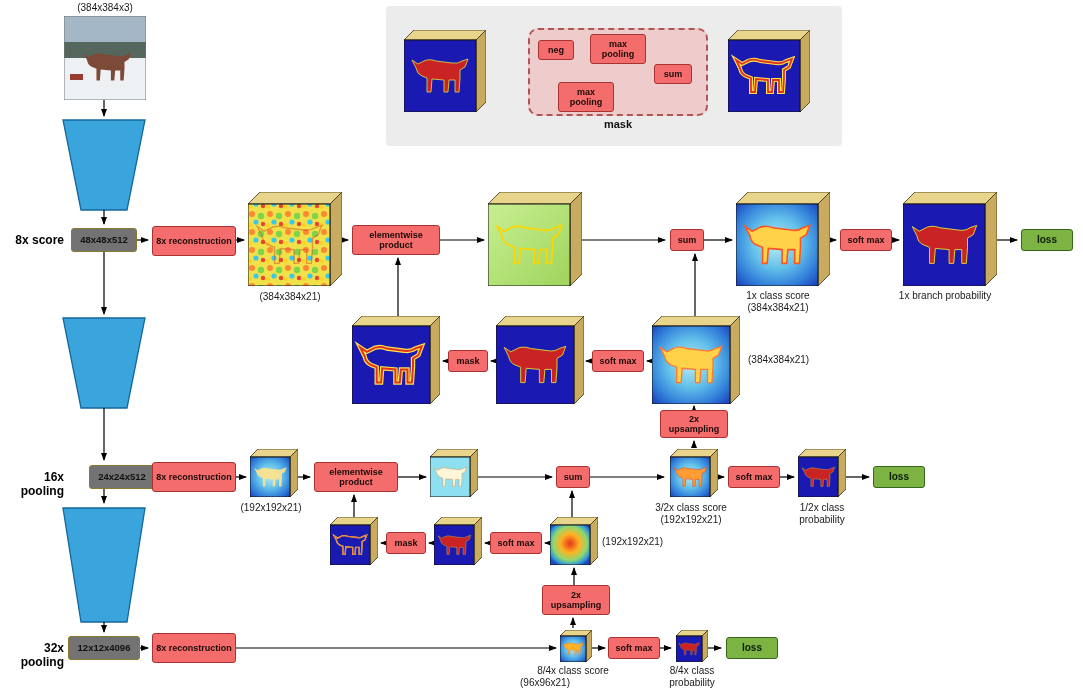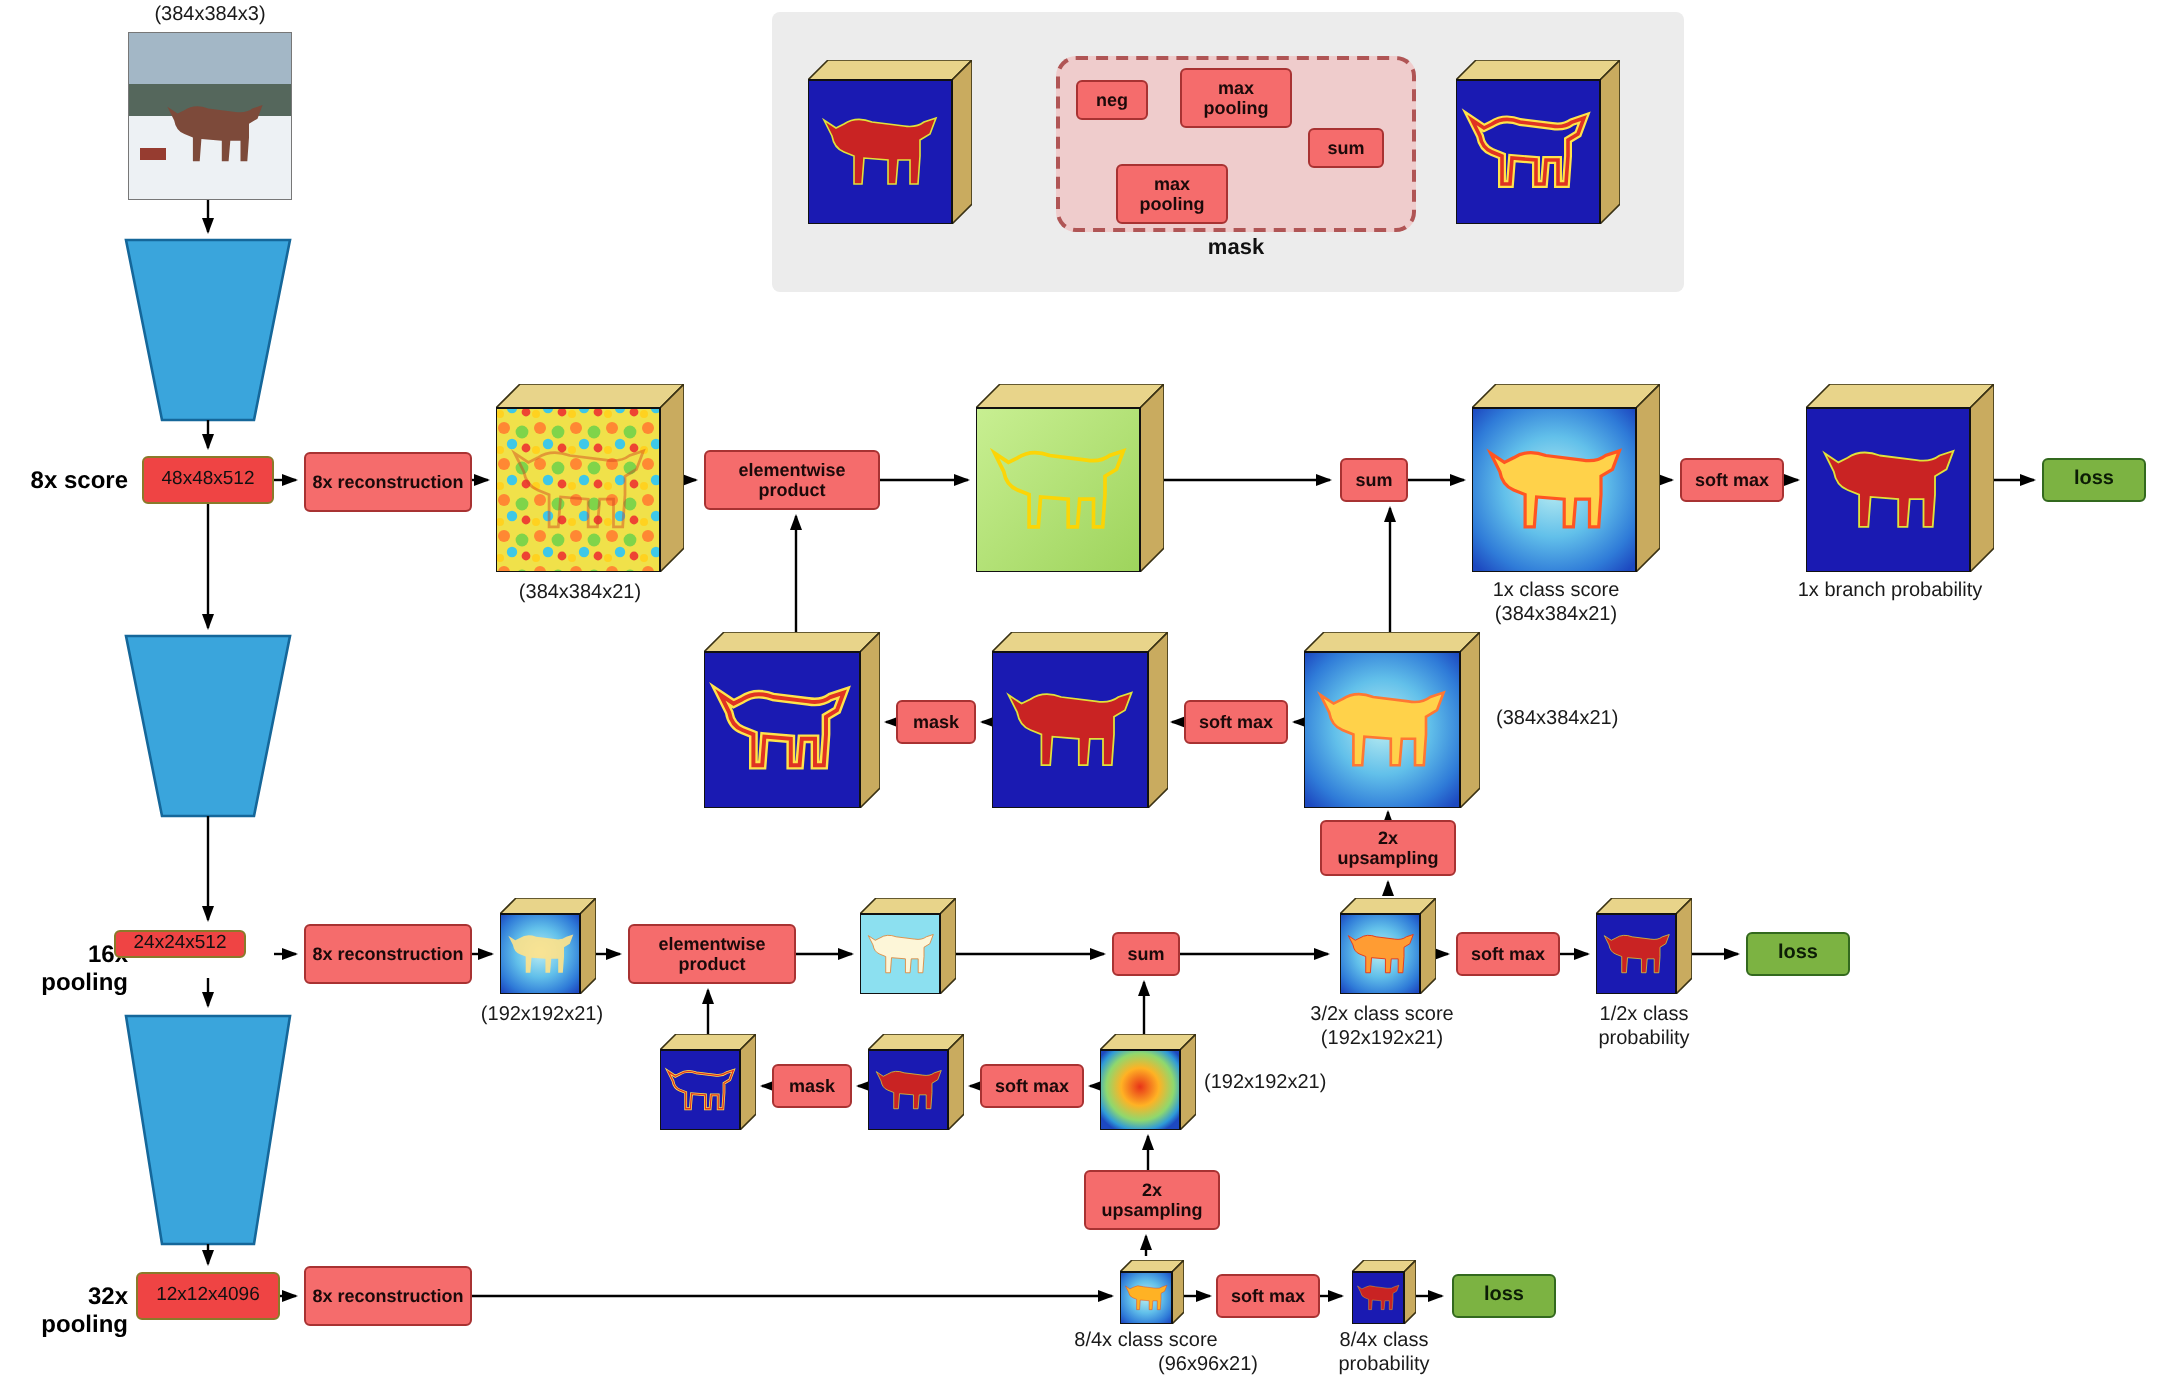--- a/index.html
+++ b/index.html
@@ -3,22 +3,22 @@
 <meta charset="utf-8">
 <style>
   html,body{margin:0;padding:0;background:#fff;}
   .scene{position:relative;width:1083px;height:690px;background:#fff;overflow:hidden;
          font-family:"Liberation Sans","DejaVu Sans",sans-serif;}
   .overlay{position:absolute;left:0;top:0;z-index:1;}
   .node{position:absolute;z-index:2;box-sizing:border-box;display:flex;align-items:center;
         justify-content:center;text-align:center;line-height:1.12;}
   .box-red{background:#f56c6c;border:1.4px solid #a83232;border-radius:3px;
            font-weight:bold;font-size:9px;color:#1c0a0a;padding:1px 2px;}
-  .box-yellow{background:#ef4444;border:1.4px solid #8a7a2a;border-radius:3px;
-           font-weight:normal;font-size:9.5px;color:#111;}
+  .box-yellow{background:#737373;border:1.4px solid #8a7a2a;border-radius:3px;
+           font-weight:bold;font-size:9.5px;color:#111;}
   .box-green{background:#7cb342;border:1.4px solid #33691e;border-radius:3px;
            font-weight:bold;font-size:10px;color:#0c1c06;}
   .caption{position:absolute;z-index:2;font-size:10px;color:#1a1a1a;text-align:center;line-height:1.1;}
   .caption.left{text-align:left;}
   .branch-label{position:absolute;z-index:2;font-size:12px;font-weight:bold;color:#000;
            text-align:right;width:62px;}
   .cube{position:absolute;z-index:2;}
   .ct{fill:#e8d48a;stroke:#3a3214;stroke-width:.8;}
   .cs{fill:#c9ab5f;stroke:#3a3214;stroke-width:.8;}
   .cf{stroke:#111;stroke-width:1;}
@@ -164,21 +164,21 @@
     <use href="#horse" transform="translate(18,34) scale(0.85)" fill="#7d4a3a"></use>
     <rect x="6" y="58" width="13" height="6" fill="#963c30"></rect>
     <rect x="0" y="0" width="82" height="84" fill="none" stroke="#777"></rect>
   </svg>
 
   <div class="branch-label" style="left:2px;top:233px">8x score</div>
   <div class="branch-label" style="left:2px;top:470px">16x pooling</div>
   <div class="branch-label" style="left:2px;top:641px">32x pooling</div>
 
   <div class="node box-yellow" style="left:71px;top:228px;width:66px;height:24px">48x48x512</div>
-  <div class="node box-yellow" style="left:57px;top:465px;width:66px;height:14px">24x24x512</div>
+  <div class="node box-yellow" style="left:89px;top:465px;width:66px;height:24px">24x24x512</div>
   <div class="node box-yellow" style="left:68px;top:636px;width:72px;height:24px">12x12x4096</div>
 
   <div class="node box-red" style="left:152px;top:226px;width:84px;height:30px">8x reconstruction</div>
 
   <svg class="cube" style="left:248px;top:192px" width="94" height="94">
     <polygon class="ct" points="0,12 12,0 94,0 82,12"></polygon>
       <polygon class="cs" points="82,12 94,0 94,82 82,94"></polygon>
     <rect class="cf" x="0" y="12" width="82" height="82" fill="url(#p-noise)"></rect>
     <use href="#horse" transform="translate(7,30) scale(1.15)" fill="none" stroke="#d04020" stroke-width="1.2" opacity=".45"></use>
   </svg>
@@ -300,21 +300,21 @@
   <div class="node box-red" style="left:542px;top:585px;width:68px;height:30px">2x upsampling</div>
 
   <div class="node box-red" style="left:152px;top:633px;width:84px;height:30px">8x reconstruction</div>
   <svg class="cube" style="left:560px;top:630px" width="32" height="32">
     <polygon class="ct" points="0,6 6,0 32,0 26,6"></polygon>
       <polygon class="cs" points="26,6 32,0 32,26 26,32"></polygon>
     <rect class="cf" x="0" y="6" width="26" height="26" fill="url(#g-heat-cyan)"></rect>
     <use href="#horse" transform="translate(2,11.5) scale(0.37)" fill="#ffb224" stroke="#e83418" stroke-width=".6"></use>
   </svg>
   <div class="caption" style="left:518px;top:665px;width:110px">8/4x class score</div>
-  <div class="caption" style="left:549px;top:677px;width:110px">(96x96x21)</div>
+  <div class="caption" style="left:490px;top:677px;width:110px">(96x96x21)</div>
   <div class="node box-red" style="left:608px;top:637px;width:52px;height:22px">soft max</div>
   <svg class="cube" style="left:676px;top:630px" width="32" height="32">
     <polygon class="ct" points="0,6 6,0 32,0 26,6"></polygon>
       <polygon class="cs" points="26,6 32,0 32,26 26,32"></polygon>
     <rect class="cf" x="0" y="6" width="26" height="26" fill="#1a1ab2"></rect>
     <use href="#horse" transform="translate(2,11.5) scale(0.37)" fill="#c92323" stroke="#e0e23a" stroke-width=".5"></use>
   </svg>
   <div class="caption" style="left:650px;top:665px;width:84px">8/4x class</div>
   <div class="caption" style="left:650px;top:677px;width:84px">probability</div>
   <div class="node box-green" style="left:726px;top:637px;width:52px;height:22px">loss</div>

